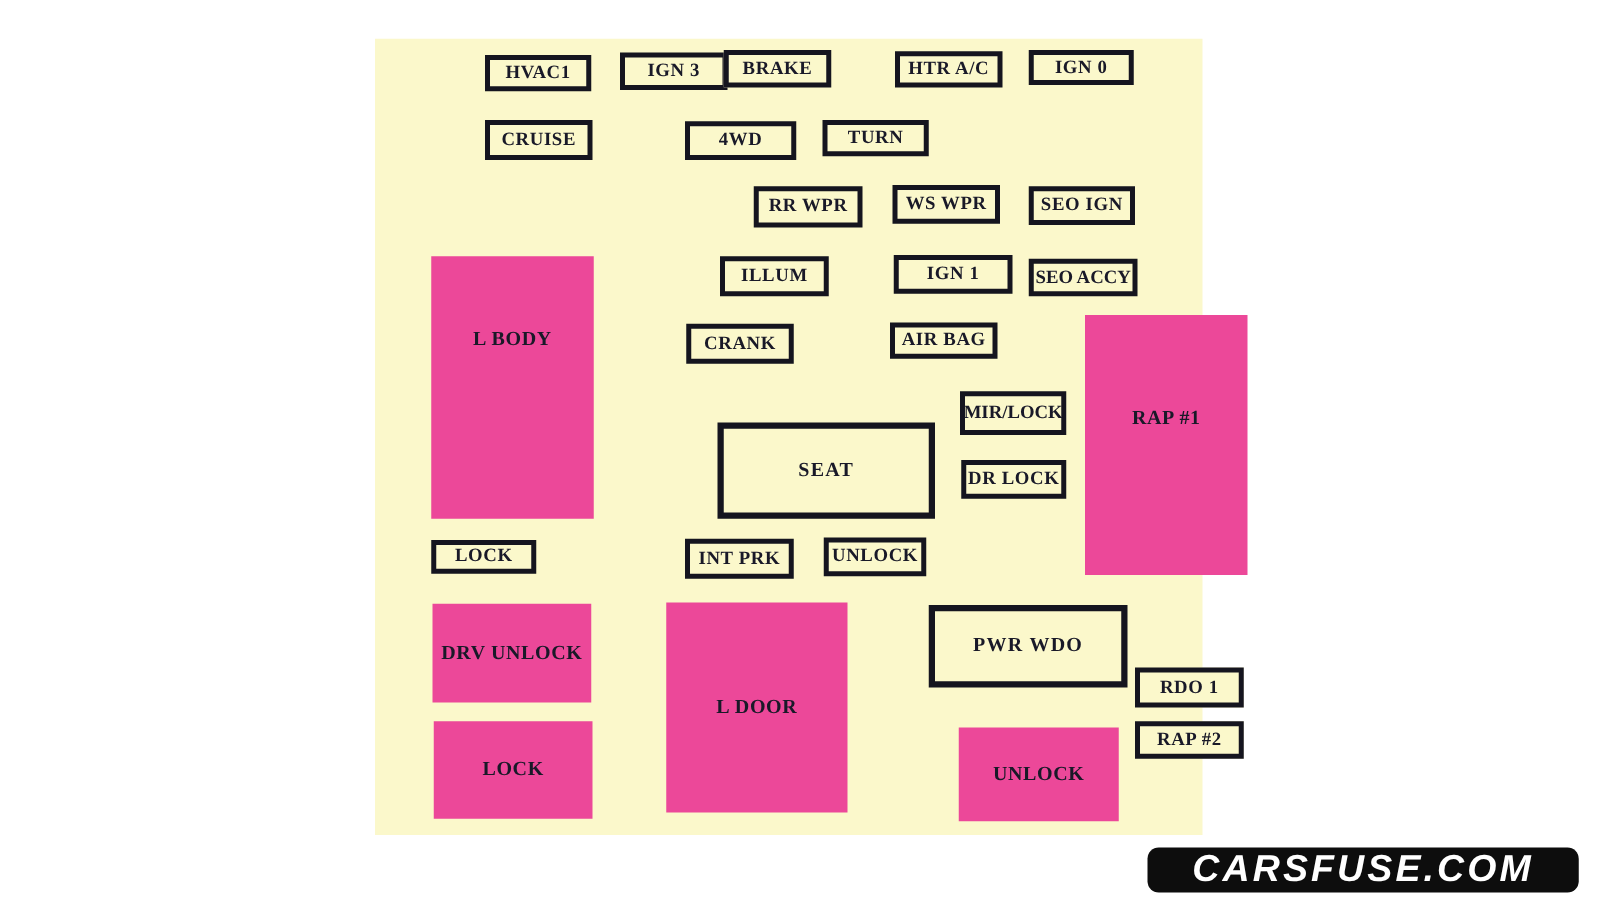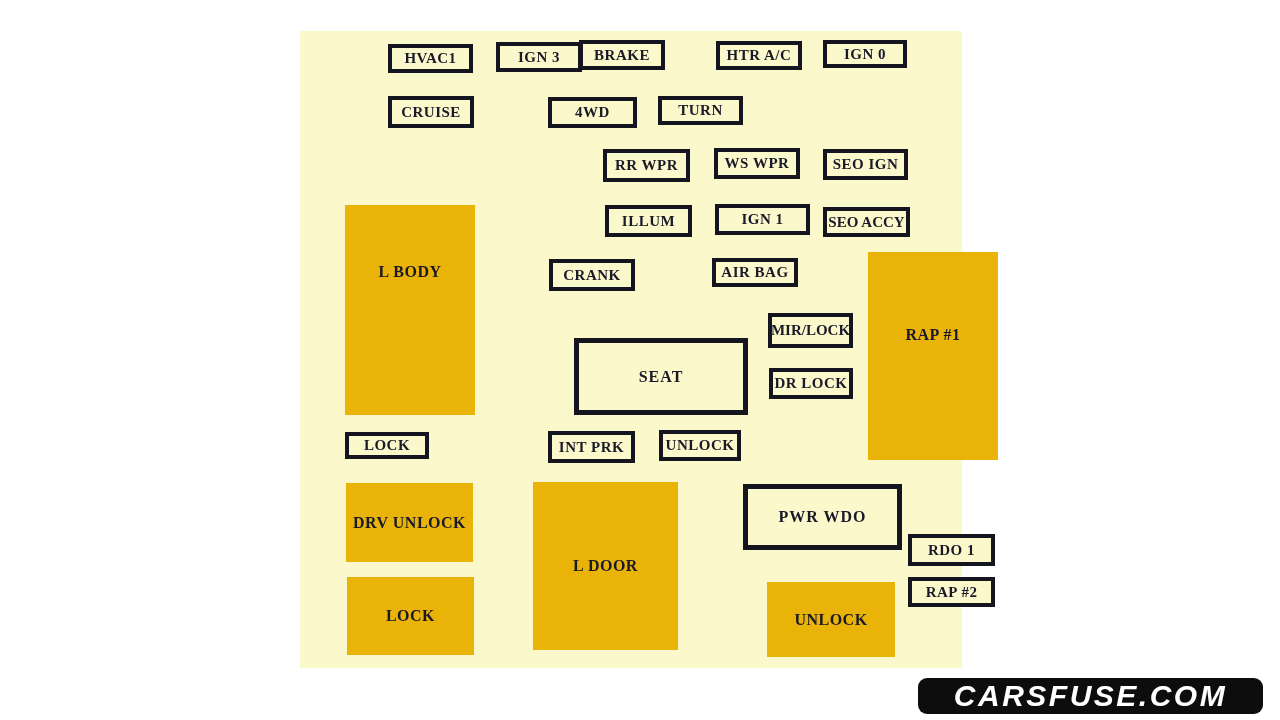--- a/index.html
+++ b/index.html
@@ -36,21 +36,21 @@
   .fuse{
     background:#fbf8cb;
     border:4px solid #15151f;
   }
   .fuse.big{
     border-width:5px;
     font-size:16px;
     letter-spacing:1px;
   }
   .block{
-    background:#eab308;
+    background:#ec4899;
     font-size:16px;
   }
   .block.label-high{
     align-items:flex-start;
   }
   .watermark{
     position:absolute;
     left:918px;top:678px;
     width:345px;height:36px;
     background:#0d0d0d;
@@ -87,21 +87,21 @@
   <div class="fuse" style="left:783px;top:40px;width:84px;height:28px;">IGN 0</div>
 
   <div class="fuse" style="left:348px;top:96px;width:86px;height:32px;">CRUISE</div>
   <div class="fuse" style="left:508px;top:97px;width:89px;height:31px;">4WD</div>
   <div class="fuse" style="left:618px;top:96px;width:85px;height:29px;">TURN</div>
 
   <div class="fuse" style="left:563px;top:149px;width:87px;height:33px;">RR WPR</div>
   <div class="fuse" style="left:674px;top:148px;width:86px;height:31px;">WS WPR</div>
   <div class="fuse" style="left:783px;top:149px;width:85px;height:31px;">SEO IGN</div>
 
-  <div class="fuse" style="left:565px;top:205px;width:87px;height:32px;">ILLUM</div>
+  <div class="fuse" style="left:536px;top:205px;width:87px;height:32px;">ILLUM</div>
   <div class="fuse" style="left:675px;top:204px;width:95px;height:31px;">IGN 1</div>
   <div class="fuse" style="left:783px;top:207px;width:87px;height:30px;letter-spacing:0;">SEO ACCY</div>
 
   <div class="fuse" style="left:509px;top:259px;width:86px;height:32px;">CRANK</div>
   <div class="fuse" style="left:672px;top:258px;width:86px;height:29px;">AIR BAG</div>
 
   <div class="fuse" style="left:728px;top:313px;width:85px;height:35px;letter-spacing:0;">MIR/LOCK</div>
   <div class="fuse big" style="left:534px;top:338px;width:174px;height:77px;">SEAT</div>
   <div class="fuse" style="left:729px;top:368px;width:84px;height:31px;">DR LOCK</div>
   <div class="fuse" style="left:305px;top:432px;width:84px;height:27px;">LOCK</div>

